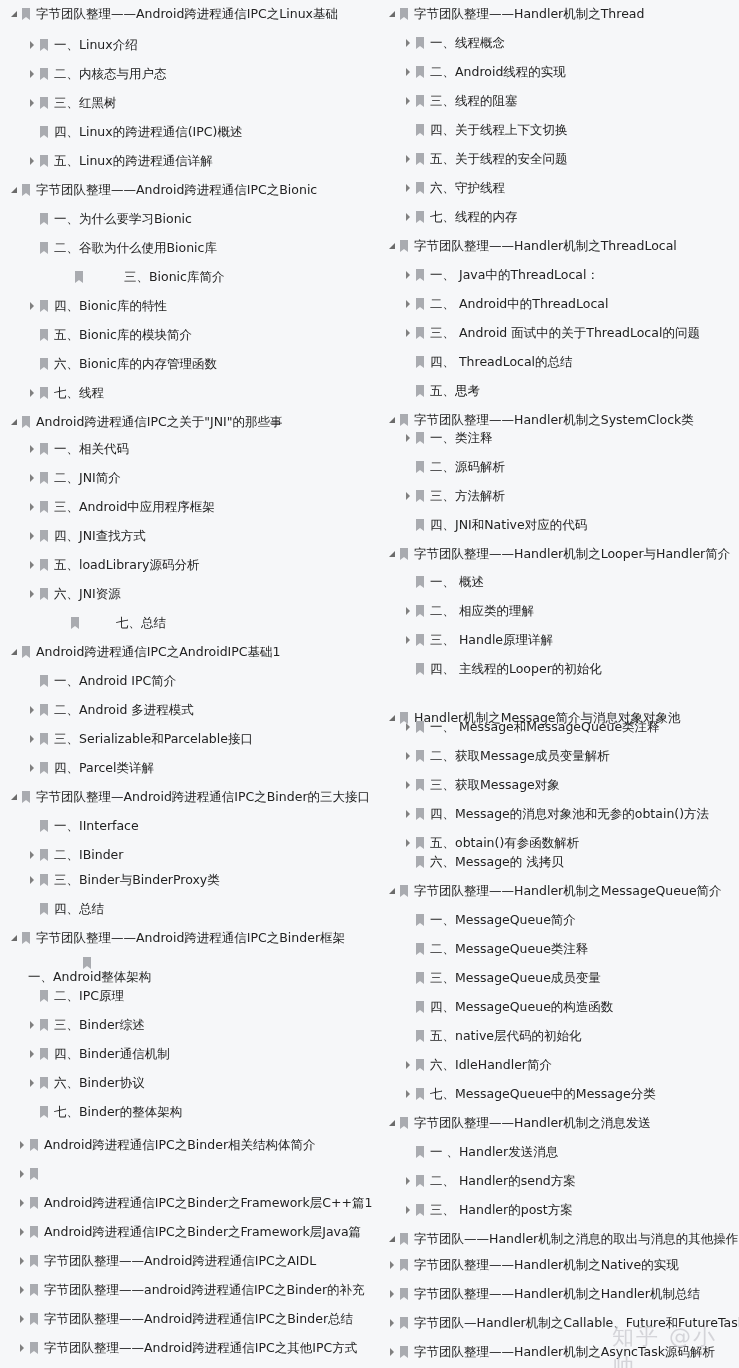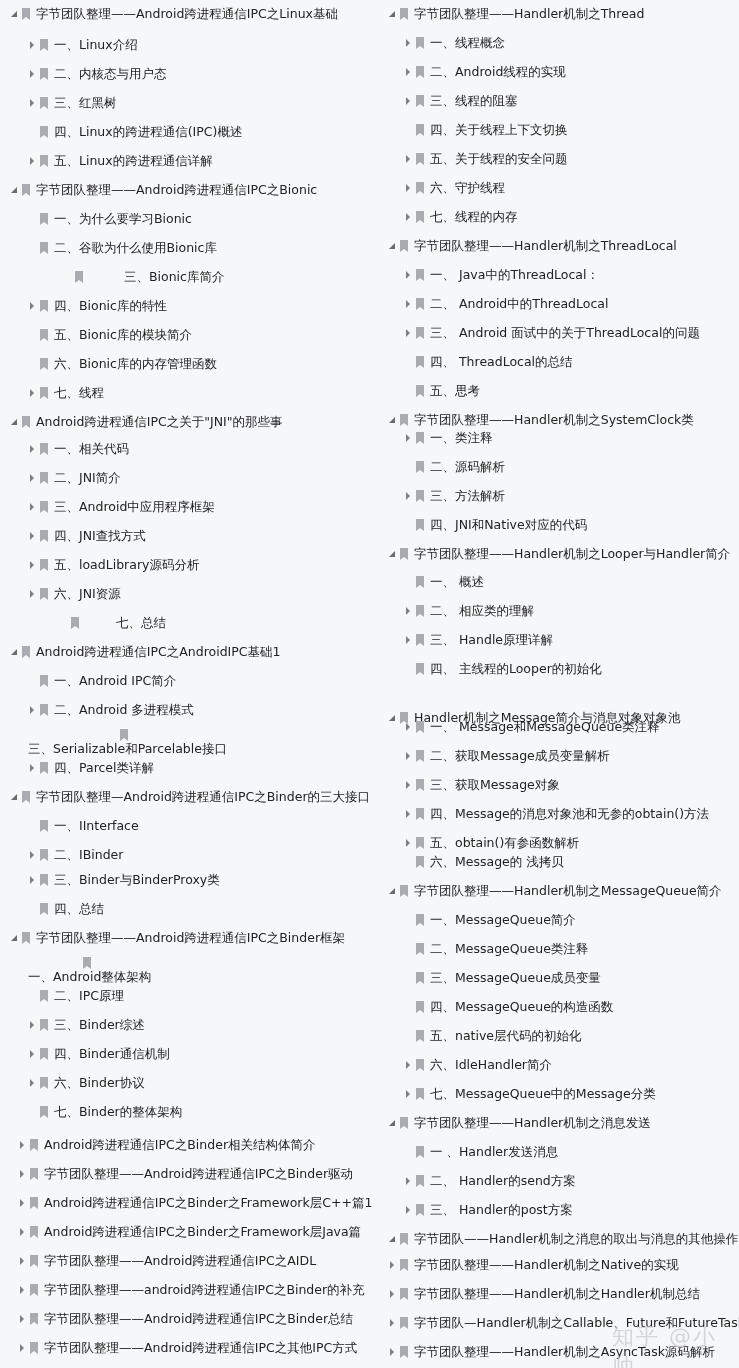--- a/index.html
+++ b/index.html
@@ -240,21 +240,21 @@
   </div>
     <div class="row" style="top: 700px; left: 28px;">
     <span class="tog collapsed"></span>
     <span class="bm">
       <svg width="8" height="12" viewBox="0 0 8 12">
           <path d="M0 0 H8 V12 L4 9 L0 12 Z" fill="#a9abb0"></path>
         </svg>
     </span>
     <span class="lbl">二、Android 多进程模式</span>
   </div>
-    <div class="row" style="top: 729px; left: 28px; flex-direction: column;">
+    <div class="row" style="top: 729px; left: 28px;">
     <span class="tog collapsed"></span>
     <span class="bm">
       <svg width="8" height="12" viewBox="0 0 8 12">
           <path d="M0 0 H8 V12 L4 9 L0 12 Z" fill="#a9abb0"></path>
         </svg>
     </span>
     <span class="lbl">三、Serializable和Parcelable接口</span>
   </div>
     <div class="row" style="top: 758px; left: 28px;">
     <span class="tog collapsed"></span>
@@ -382,21 +382,20 @@
     </span>
     <span class="lbl">Android跨进程通信IPC之Binder相关结构体简介</span>
   </div>
     <div class="row" style="top: 1164px; left: 18px;">
     <span class="tog collapsed"></span>
     <span class="bm">
       <svg width="8" height="12" viewBox="0 0 8 12">
           <path d="M0 0 H8 V12 L4 9 L0 12 Z" fill="#a9abb0"></path>
         </svg>
     </span>
-    <span class="lbl">字节团队整理——Android跨进程通信IPC之Binder驱动</span>
   </div>
     <div class="row" style="top: 1193px; left: 18px;">
     <span class="tog collapsed"></span>
     <span class="bm">
       <svg width="8" height="12" viewBox="0 0 8 12">
           <path d="M0 0 H8 V12 L4 9 L0 12 Z" fill="#a9abb0"></path>
         </svg>
     </span>
     <span class="lbl">Android跨进程通信IPC之Binder之Framework层C++篇1</span>
   </div>

